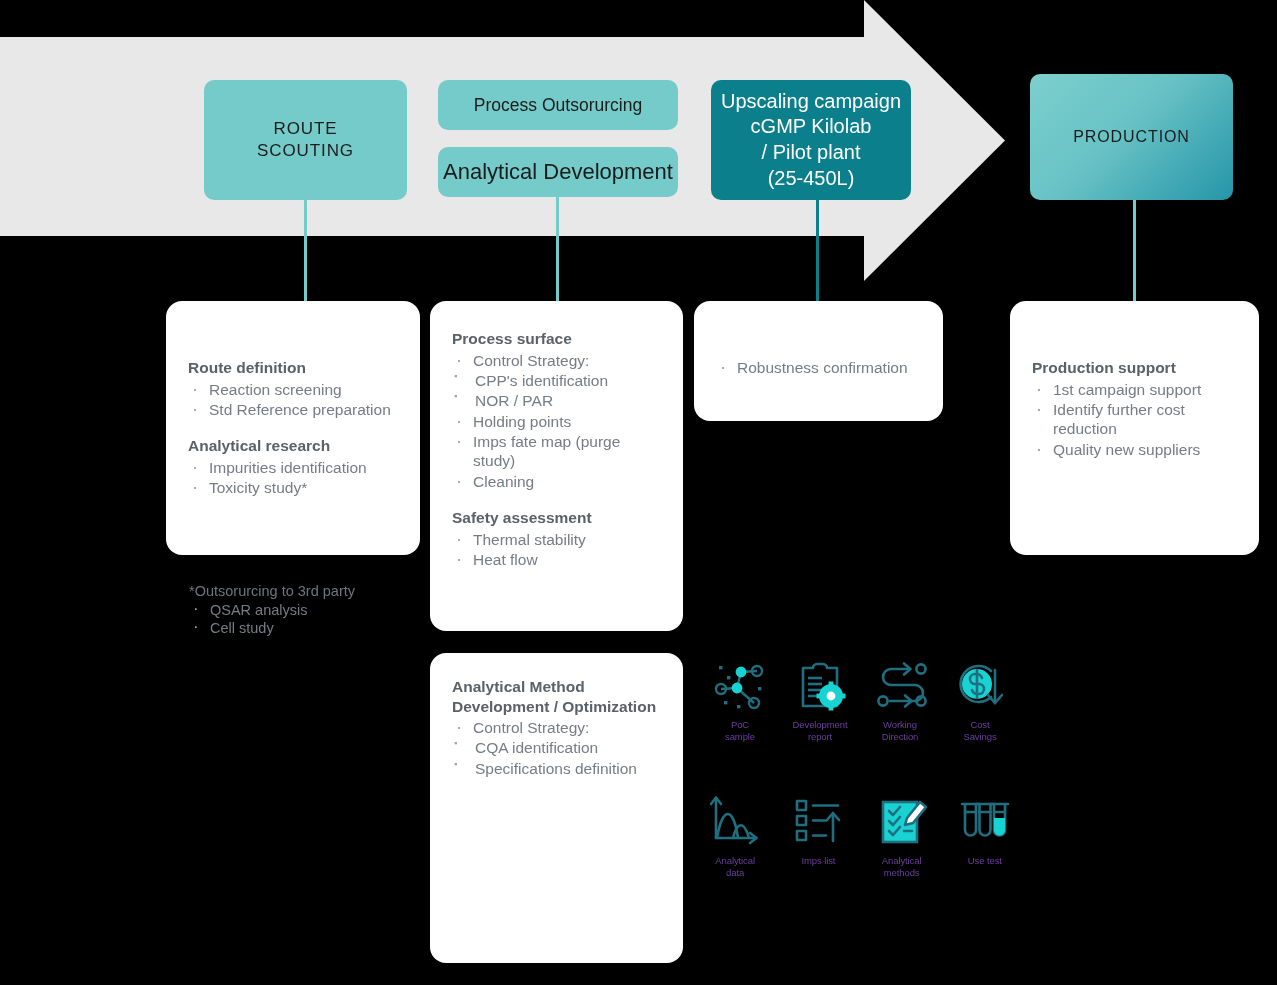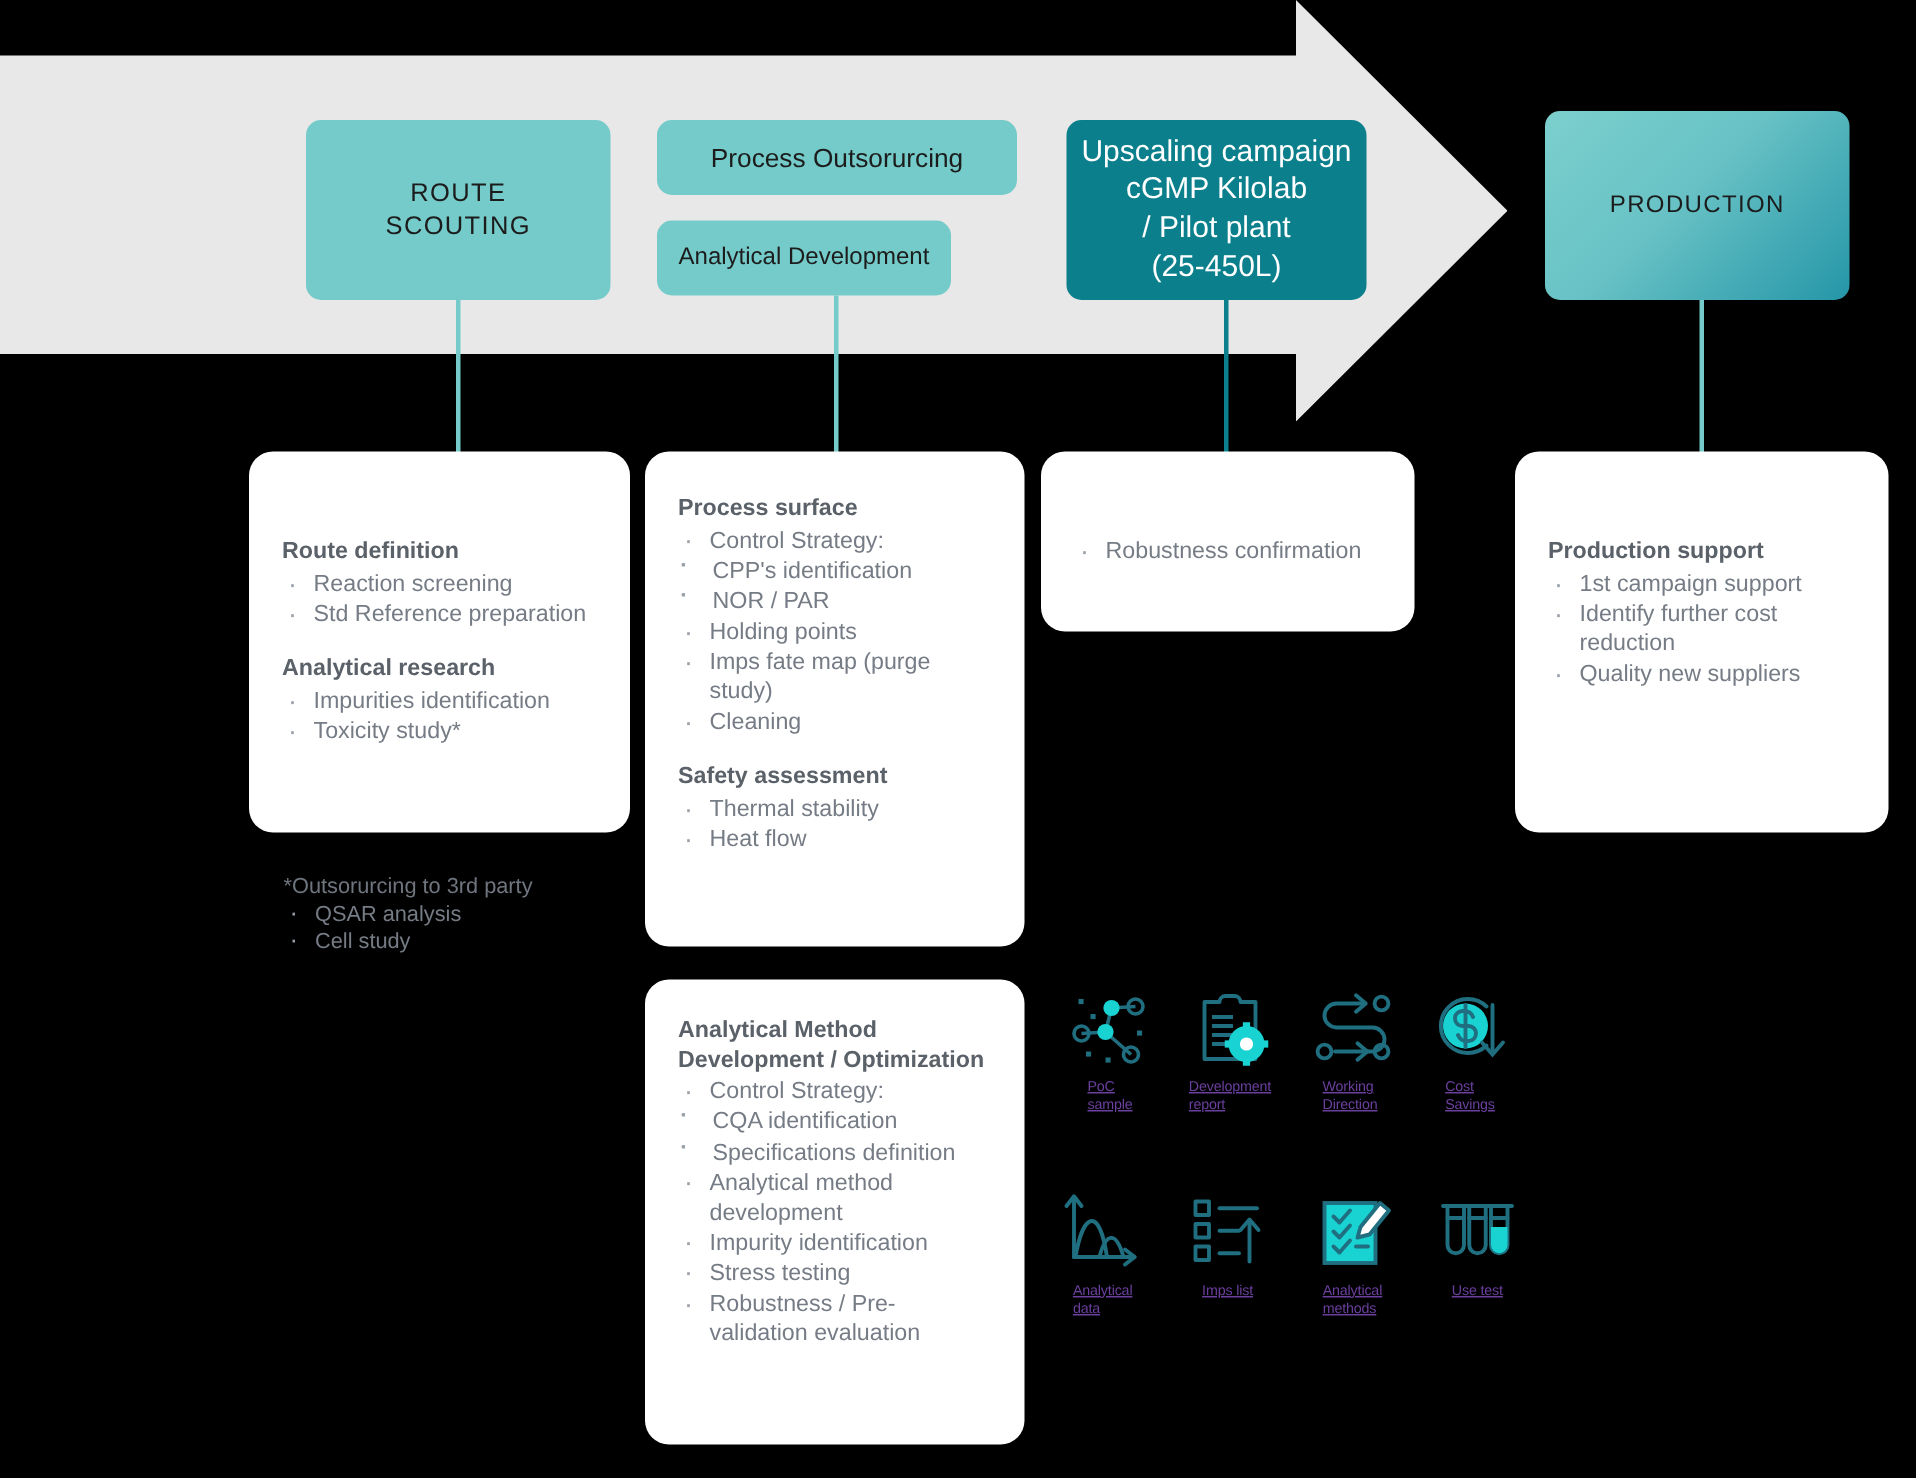--- a/index.html
+++ b/index.html
@@ -22,22 +22,22 @@
   }
   .tb-route{
     left:204px;top:80px;width:203px;height:120px;
     background:#74cbc9;color:#1c1c1c;font-size:17px;letter-spacing:.9px;
   }
   .tb-proc{
     left:438px;top:80px;width:240px;height:50px;
     background:#74cbc9;color:#1c1c1c;font-size:17.5px;
   }
   .tb-anal{
-    left:438px;top:147px;width:196px;height:50px;
-    background:#74cbc9;color:#1c1c1c;font-size:16px;
+    left:438px;top:147px;width:240px;height:50px;
+    background:#74cbc9;color:#1c1c1c;font-size:22px;
   }
   .tb-ups{
     left:711px;top:80px;width:200px;height:120px;
     background:#0b7f8c;color:#ffffff;font-size:20px;
   }
   .tb-prod{
     left:1030px;top:74px;width:203px;height:126px;
     background:linear-gradient(135deg,#7ccfcd 0%,#68c2c5 45%,#2596a8 100%);
     color:#1c1c1c;font-size:16px;letter-spacing:.9px;
   }
@@ -84,22 +84,22 @@
   .foot ul>li:before{
     content:"·";position:absolute;left:4px;top:-3px;font-size:17px;color:#9aa0a8;
   }
 
   
   .icongrid{position:absolute;left:700px;top:655px;width:320px;}
   .icorow{display:flex;}
   .icocell{width:80px;display:flex;flex-direction:column;align-items:center;}
   .icoart{height:60px;display:flex;align-items:center;justify-content:center;}
   .icolbl{
-    margin-top:4px;text-align:left;font-size:9.5px;color:#6b3f9e;
-    line-height:1.25;letter-spacing:-.1px;text-decoration:underline;
+    margin-top:4px;text-align:center;font-size:9.5px;color:#6b3f9e;
+    line-height:1.25;letter-spacing:-.1px;
   }
 </style>
 </head>
 <body>
 
 <div class="stage">
 
   <div class="banner"></div>
   <svg class="arrowhead" viewBox="0 0 141 281">
     <polygon points="0,0 141,140.5 0,281" fill="#e8e8e8"></polygon>
@@ -198,26 +198,20 @@
 
   <div class="card" style="left:430px;top:653px;width:253px;height:310px;">
     <div class="card-inner" style="padding-top:24px;">
       <div class="hd" style="white-space:pre-line;">Analytical Method Development / Optimization</div>
       <ul class="lvl1">
         <li>Control Strategy:</li>
       </ul>
       <ul class="lvl2">
         <li>CQA identification</li>
         <li>Specifications definition</li>
-      </ul>
-      <ul class="lvl1">
-        <li>Analytical method development</li>
-        <li>Impurity identification</li>
-        <li>Stress testing</li>
-        <li>Robustness / Pre-validation evaluation</li>
       </ul>
     </div>
   </div>
 
   <div class="foot">
     <div class="ftitle">*Outsorurcing to 3rd party</div>
     <ul>
       <li>QSAR analysis</li>
       <li>Cell study</li>
     </ul>

